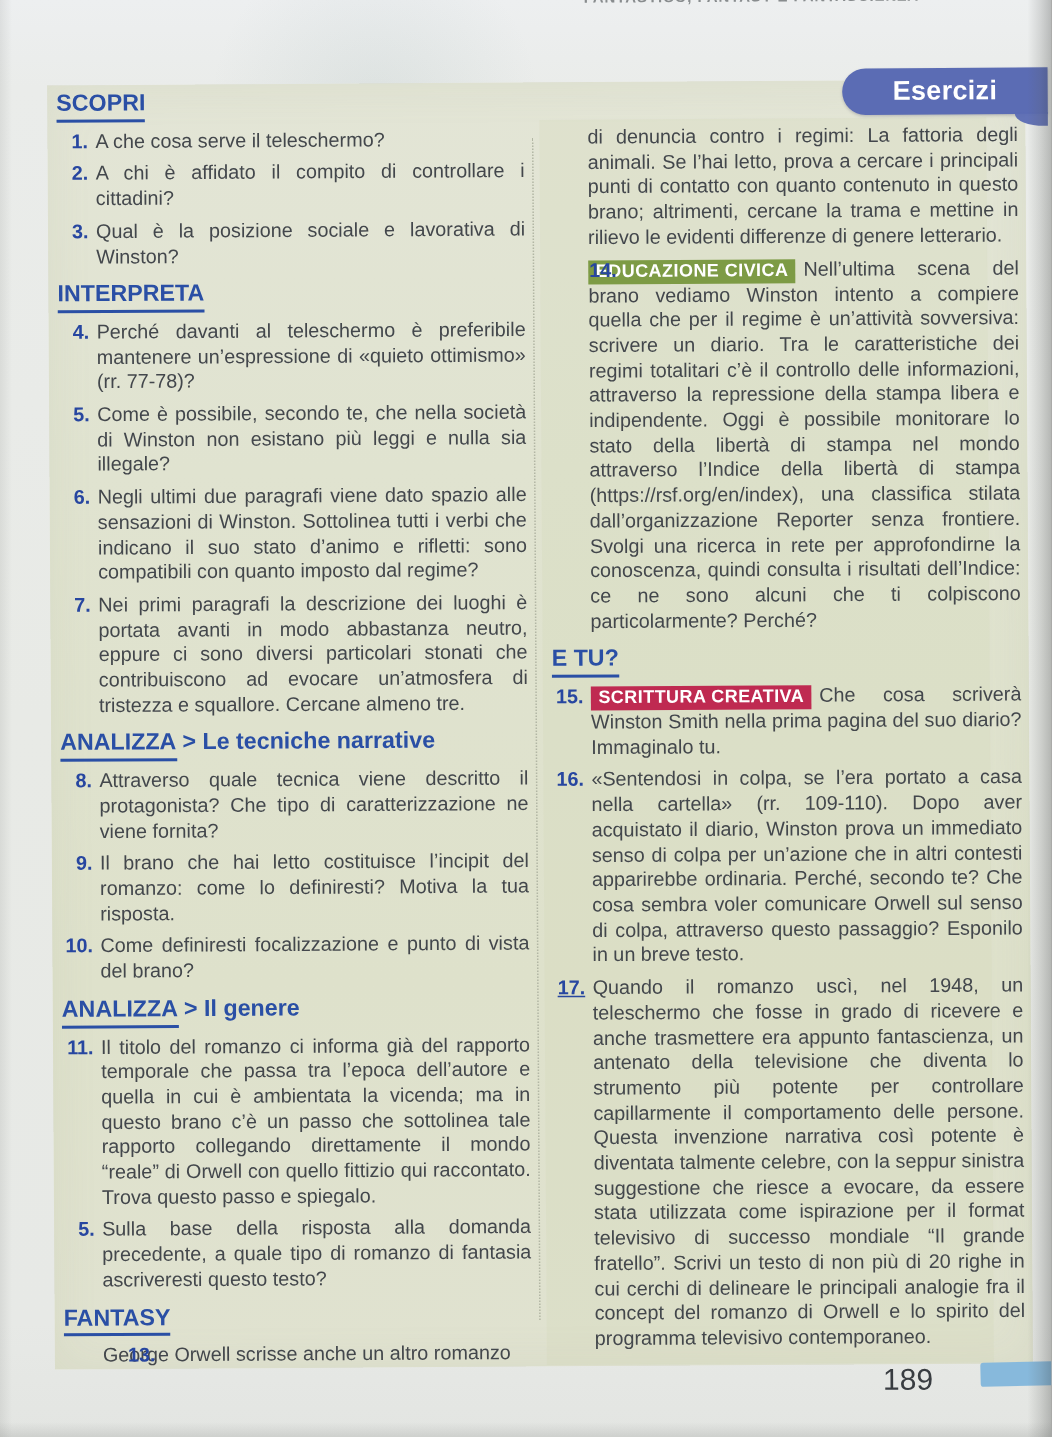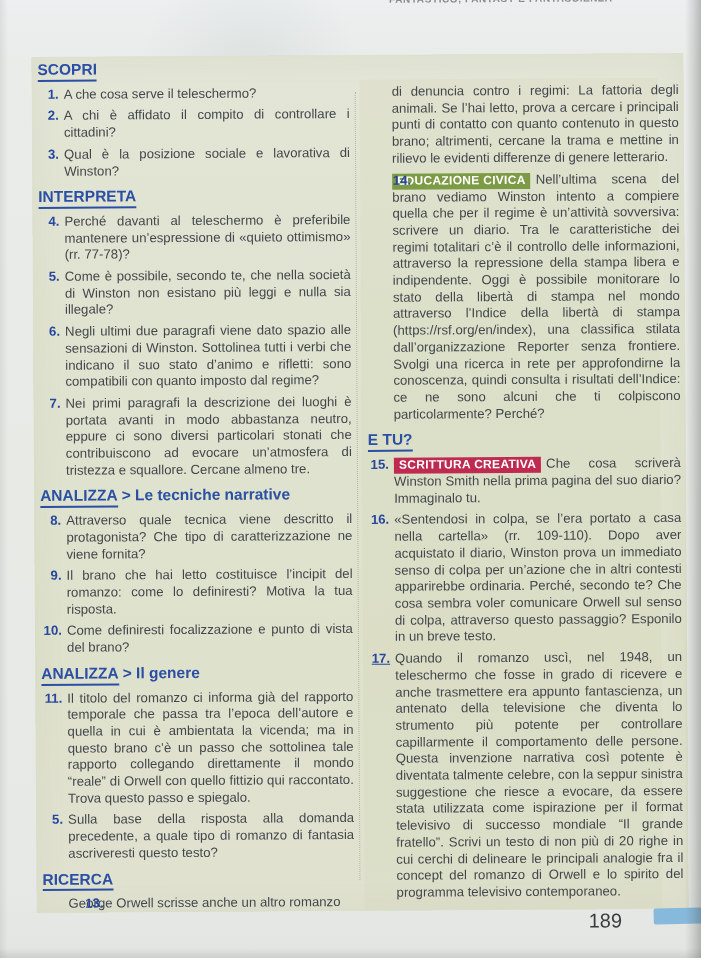--- a/index.html
+++ b/index.html
@@ -78,20 +78,21 @@
 <div class="photo">
   <div class="shadow-blob"></div>
   <div class="tilt">
 
     <div class="running-header">FANTASTICO, FANTASY E FANTASCIENZA</div>
 
     <div class="panel"></div>
     <div class="panel-right-tint"></div>
     <div class="divider"></div>
 
+    <div class="badge" style="background:#5b6cb4;">Esercizi</div>
 
     <div class="col col-left">
 
       <div class="sec-heading" style="color:#2a4fa5;">
         <span class="hword">SCOPRI</span>
       </div>
       <div class="q">
         <span class="qn" style="color:#2746a0;">1.</span>
         <span>A che cosa serve il teleschermo?</span>
       </div>
@@ -152,21 +153,21 @@
         <span class="qn" style="color:#2746a0;">11.</span>
         <span>Il titolo del romanzo ci informa già del rapporto temporale che passa tra l’epoca dell’autore e quella in cui è ambientata la vicenda; ma in questo brano c’è un passo che sottolinea tale rapporto collegando direttamente il mondo “reale” di Orwell con quello fittizio qui raccontato. Trova questo passo e spiegalo.</span>
       </div>
       <div class="q">
         <span class="pencil"></span>
         <span class="qn" style="color:#2746a0;">5.</span>
         <span>Sulla base della risposta alla domanda precedente, a quale tipo di romanzo di fantasia ascriveresti questo testo?</span>
       </div>
 
       <div class="sec-heading" style="color:#2a4fa5;">
-        <span class="hword">RICERCA</span>
+        <span class="hword">FANTASY</span>
       </div>
       <div class="q">
         <span class="qn" style="color:#2746a0;margin-left:40px;">13.</span>
         <span>George Orwell scrisse anche un altro romanzo</span>
       </div>
     </div>
 
     <div class="col col-right">
 
       <div class="q cont">

